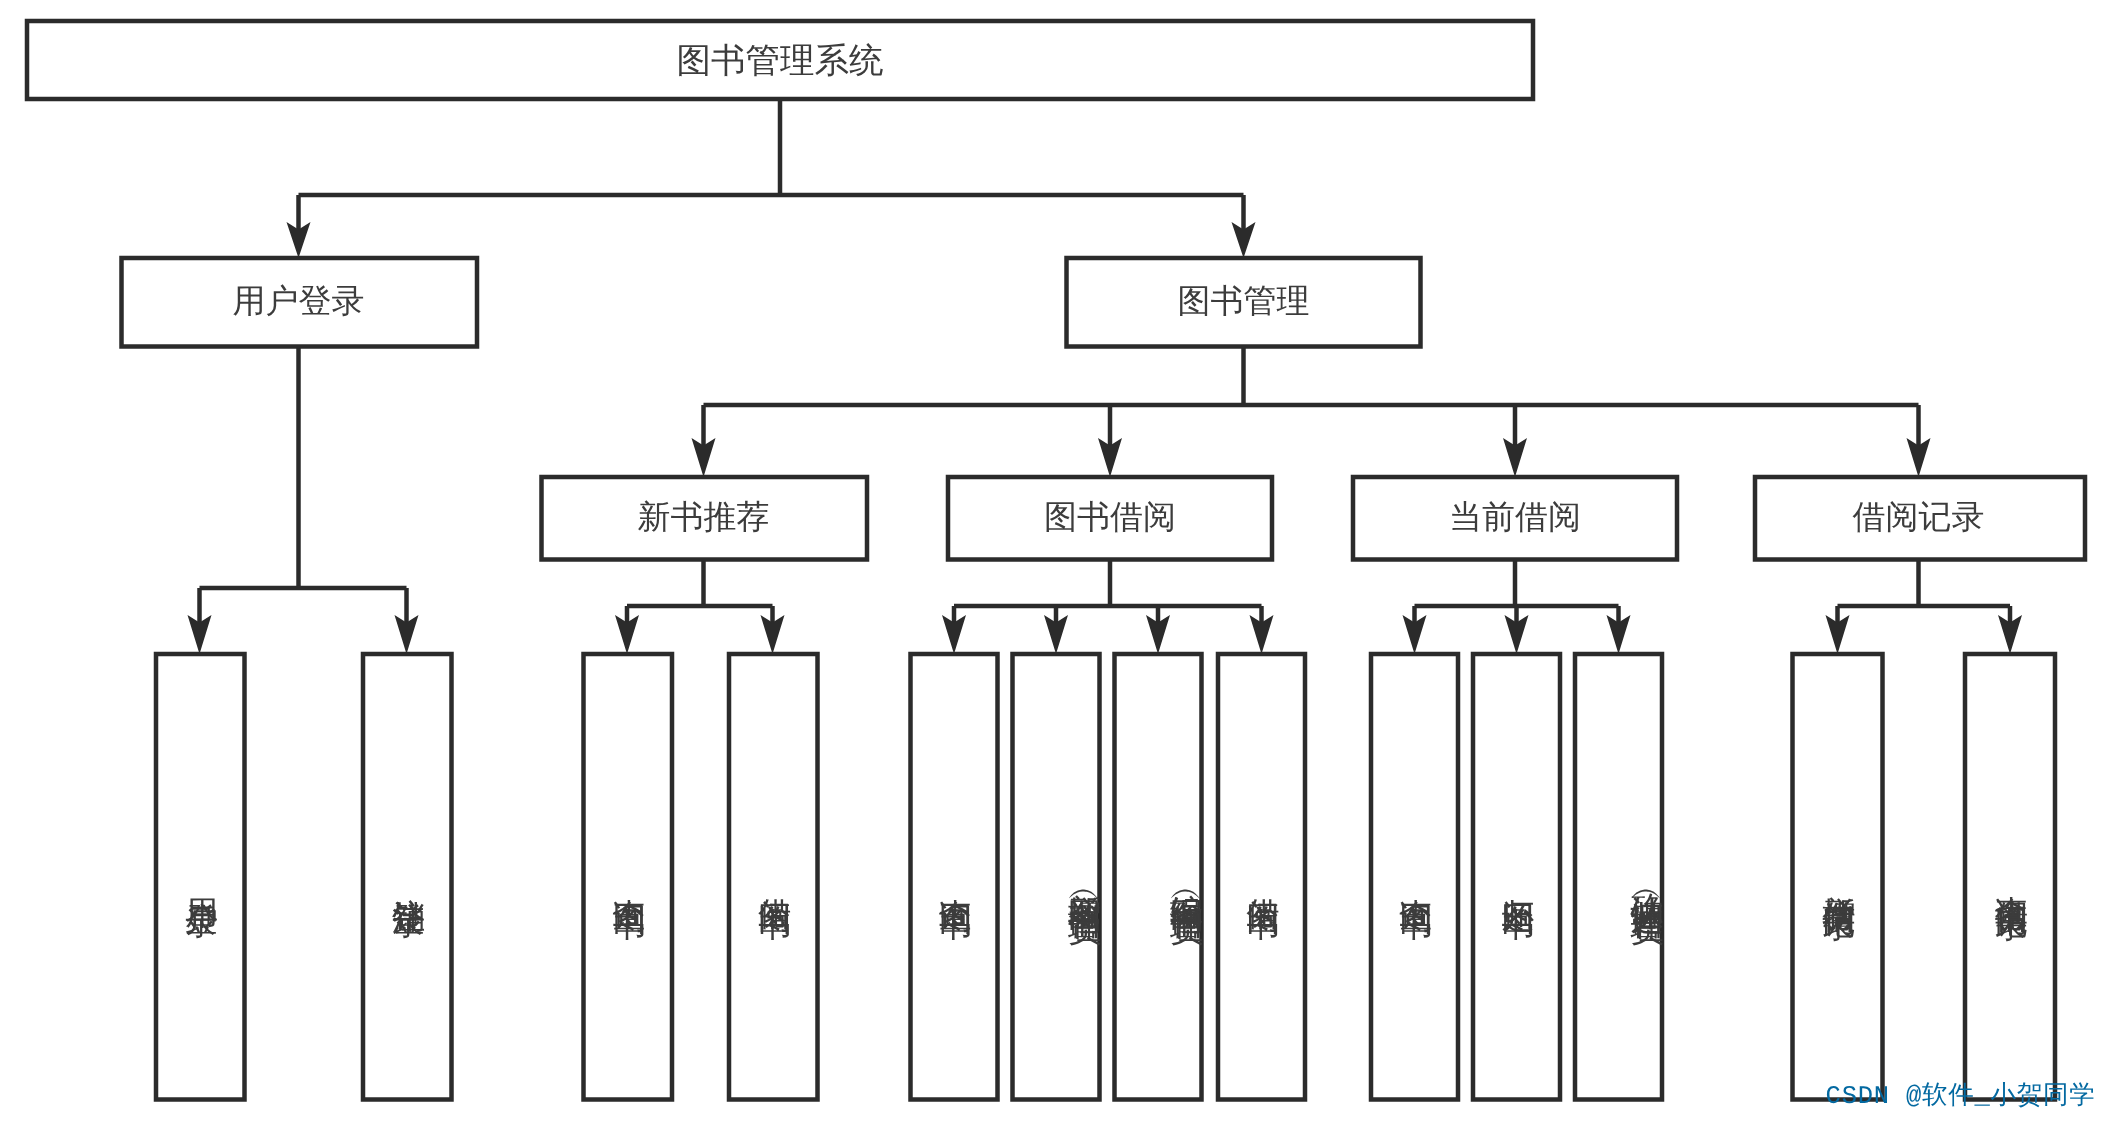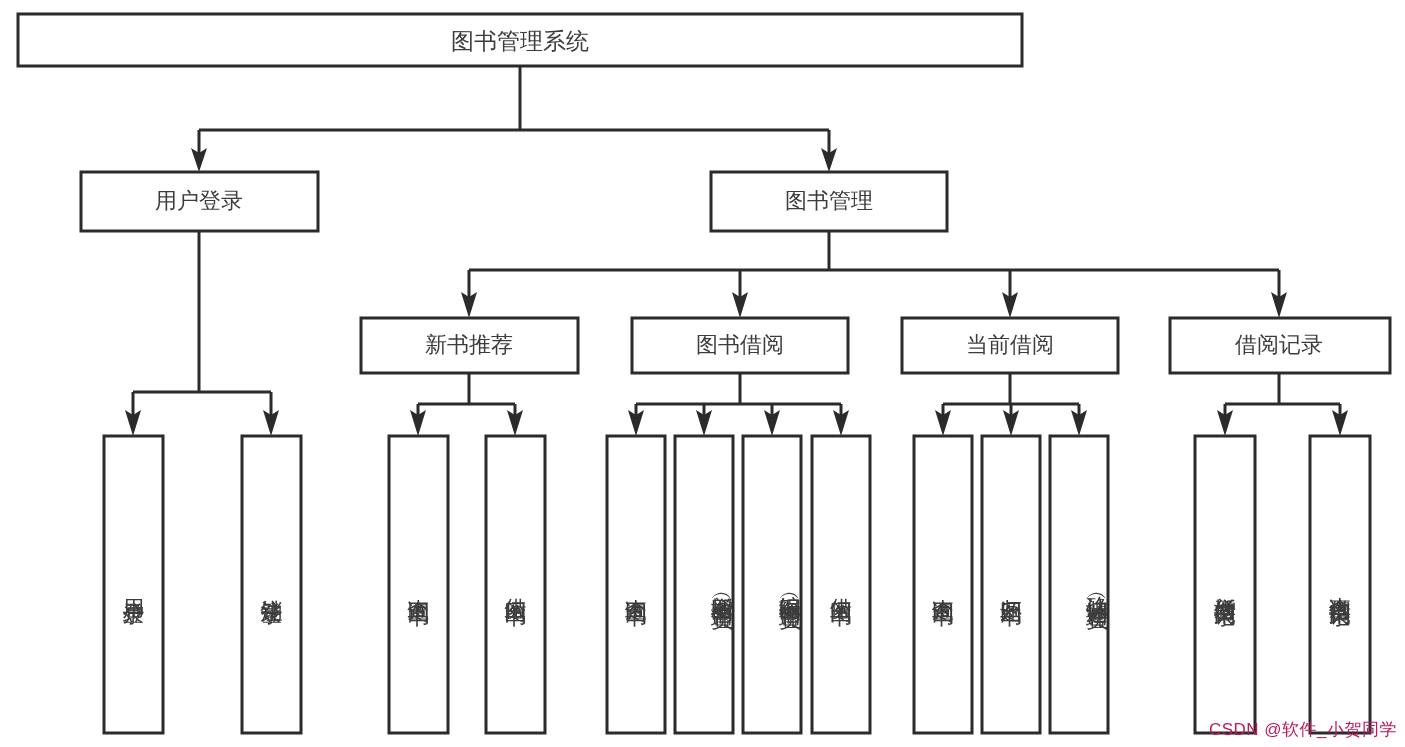--- a/index.html
+++ b/index.html
@@ -36,23 +36,23 @@
     display:flex;
     align-items:flex-start;
     justify-content:center;
     white-space:nowrap;
     pointer-events:none;
   }
   .leaf-label.centered{align-items:center;}
   #watermark{
     position:absolute;
     right:8px;bottom:6px;
-    font-family:Liberation Sans, sans-serif;
+    font-family:Liberation Mono, monospace;
     font-size:17px;
-    color:#be185d;
+    color:#0369a1;
     letter-spacing:0.5px;
     white-space:nowrap;
   }
 </style>
 </head>
 <body>
 
 <div id="diagram-root">
 
   <svg id="tree" viewBox="0 0 1405 747">

